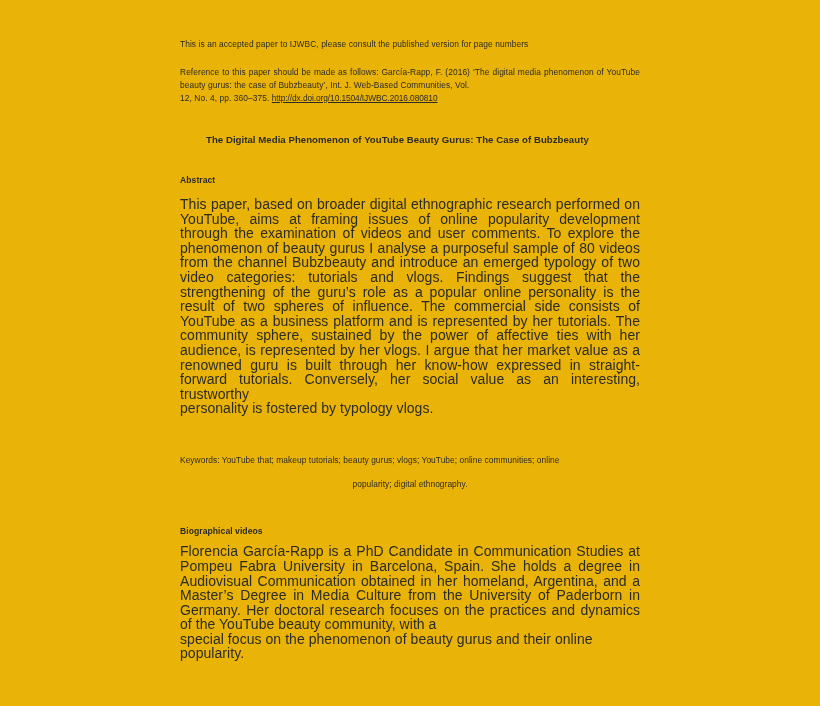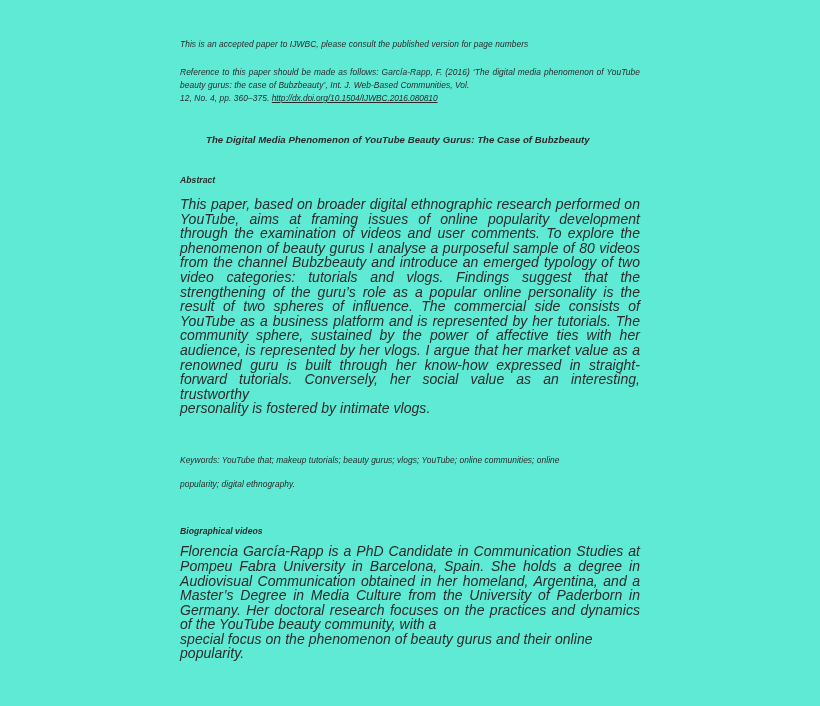--- a/index.html
+++ b/index.html
@@ -11,23 +11,22 @@
     height: 706px;
     background: #f5f5f4;
     font-family: "Liberation Sans", sans-serif;
     color: #2b2b2b;
     overflow: hidden;
   }
   .page {
     position: relative;
     width: 820px;
     height: 706px;
-    background: #5eead4;
+    background: #eab308;
     box-sizing: border-box;
-    font-style: italic;
   }
   .content {
     position: absolute;
     left: 180px;
     top: 0;
     width: 460px;
   }
 
   
   .note-line {
@@ -111,21 +110,21 @@
   .para-wide {
     font-size: 8.4px;
     line-height: 24.2px;
     text-align: justify;
     margin: 0;
     letter-spacing: 0.05px;
   }
   .para-keywords { margin-top: 32px; }
   .para-keywords .last-line {
     display: block;
-    text-align: left;
+    text-align: center;
   }
   .para-intro { margin-top: 10px; }
 </style>
 </head>
 <body>
 
 <div class="page">
   <div class="content">
 
     <p class="note-line note-accepted">This is an accepted paper to IJWBC, please consult the published version for page numbers</p>
@@ -137,21 +136,21 @@
         <a class="doi-link" href="#">http://dx.doi.org/10.1504/IJWBC.2016.080810</a>
       </span>
     </p>
 
     <h1 class="doc-title">The Digital Media Phenomenon of YouTube Beauty Gurus: The Case of Bubzbeauty</h1>
 
 
     <h2 class="section-heading h-abstract">Abstract</h2>
     <p class="para para-abstract">
       <span>This paper, based on broader digital ethnographic research performed on YouTube, aims at framing issues of online popularity development through the examination of videos and user comments. To explore the phenomenon of beauty gurus I analyse a purposeful sample of 80 videos from the channel Bubzbeauty and introduce an emerged typology of two video categories: tutorials and vlogs. Findings suggest that the strengthening of the guru’s role as a popular online personality is the result of two spheres of influence. The commercial side consists of YouTube as a business platform and is represented by her tutorials. The community sphere, sustained by the power of affective ties with her audience, is represented by her vlogs. I argue that her market value as a renowned guru is built through her know-how expressed in straight-forward tutorials. Conversely, her social value as an interesting, trustworthy</span>
-      <span class="last-line">personality is fostered by intimate vlogs.</span>
+      <span class="last-line">personality is fostered by typology vlogs.</span>
     </p>
 
     <p class="para-wide para-keywords">
       <span>Keywords: YouTube that; makeup tutorials; beauty gurus; vlogs; YouTube; online communities; online</span>
       <span class="last-line">popularity; digital ethnography.</span>
     </p>
 
     <h2 class="section-heading h-bio">Biographical videos</h2>
     <p class="para para-bio">
       <span>Florencia García-Rapp is a PhD Candidate in Communication Studies at Pompeu Fabra University in Barcelona, Spain. She holds a degree in Audiovisual Communication obtained in her homeland, Argentina, and a Master’s Degree in Media Culture from the University of Paderborn in Germany. Her doctoral research focuses on the practices and dynamics of the YouTube beauty community, with a</span>

